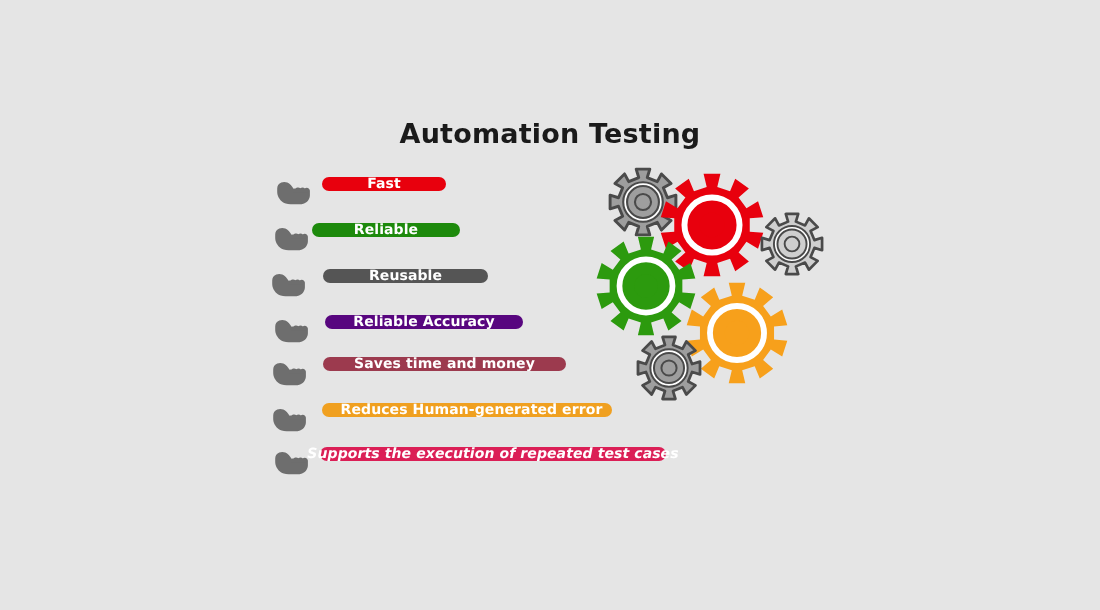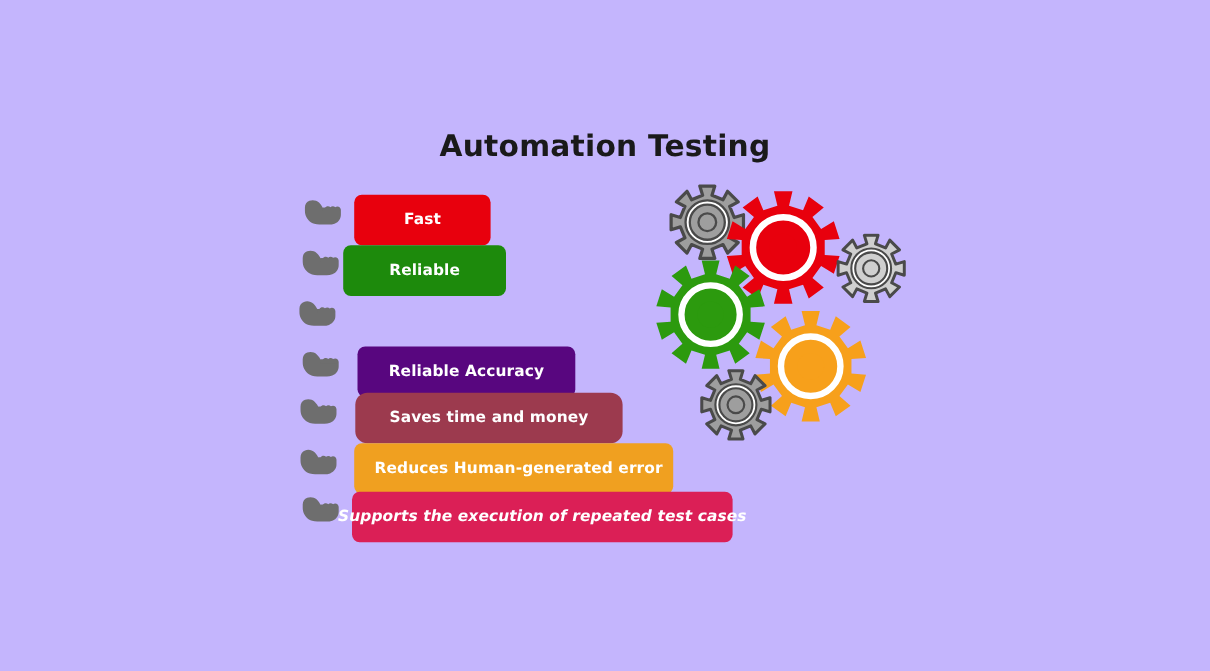--- a/index.html
+++ b/index.html
@@ -11,21 +11,21 @@
     width: 1100px;
     height: 610px;
     font-family: "DejaVu Sans", "Liberation Sans", sans-serif;
     overflow: hidden;
     position: relative;
   }
   #canvas {
     position: relative;
     width: 1100px;
     height: 610px;
-    background: #c4b5fd;
+    background: #e5e5e5;
   }
 
   
   #page-title {
     position: absolute;
     left: 0;
     top: 118px;
     width: 1100px;
     text-align: center;
     font-size: 27px;
@@ -48,21 +48,21 @@
     width: 40px;
     height: 34px;
     display: block;
     left: 0;
     top: 0;
   }
   .hand-icon svg { display: block; }
 
   .badge {
     position: absolute;
-    height: 46px;
+    height: 14px;
     border-radius: 7px;
     display: flex;
     align-items: center;
     justify-content: center;
     color: #ffffff;
     font-size: 14px;
     font-weight: bold;
     letter-spacing: 0.1px;
     box-sizing: border-box;
     padding: 0 10px;
@@ -105,20 +105,21 @@
           <path fill="#6e6e6e" d="M19.4 12.8h14.1c0.9 0 1.7 0.8 1.7 1.7 0 1.0-0.8 1.7-1.7 1.7H19.4z"></path>
         </svg>
       </div>
       <div class="badge" style="left: 312px; top: 223px; width: 148px; background: rgb(29, 138, 12);">Reliable</div>
       <div class="hand-icon" style="left: 269px; top: 268px;">
         <svg width="40" height="34" viewBox="0 0 40 34" xmlns="http://www.w3.org/2000/svg">
           <path fill="#6e6e6e" d="M3.2 12.6c0-3.0 1.6-5.1 4.1-6.1 2.0-0.8 4.2-0.7 6.0 0.0 1.0 0.4 1.9 1.0 2.7 1.7 0.9 0.8 1.6 1.7 2.2 2.6 0.5 0.8 0.9 1.5 1.2 2.0h1.9c0.7-0.9 1.7-1.4 2.8-1.4 0.9 0 1.7 0.3 2.3 0.9 0.6-0.5 1.3-0.8 2.1-0.8 0.9 0 1.7 0.3 2.3 0.9 0.5-0.4 1.2-0.6 1.9-0.6 1.8 0 3.2 1.4 3.2 3.2v4.0c0 1.7-0.4 3.3-1.3 4.7-1.0 1.7-2.6 3.0-4.5 3.7-1.6 0.6-3.3 0.8-5.0 0.8H16.4c-1.6 0-3.2-0.2-4.7-0.7-2.0-0.7-3.8-1.8-5.2-3.3-1.5-1.6-2.5-3.5-3.0-5.6-0.2-1.0-0.3-2.0-0.3-3.0z"></path>
           <path fill="#6e6e6e" d="M19.4 12.8h14.1c0.9 0 1.7 0.8 1.7 1.7 0 1.0-0.8 1.7-1.7 1.7H19.4z"></path>
         </svg>
       </div>
+      <div class="badge" style="left: 323px; top: 269px; width: 165px; background: rgb(85, 85, 85);">Reusable</div>
       <div class="hand-icon" style="left: 272px; top: 314px;">
         <svg width="40" height="34" viewBox="0 0 40 34" xmlns="http://www.w3.org/2000/svg">
           <path fill="#6e6e6e" d="M3.2 12.6c0-3.0 1.6-5.1 4.1-6.1 2.0-0.8 4.2-0.7 6.0 0.0 1.0 0.4 1.9 1.0 2.7 1.7 0.9 0.8 1.6 1.7 2.2 2.6 0.5 0.8 0.9 1.5 1.2 2.0h1.9c0.7-0.9 1.7-1.4 2.8-1.4 0.9 0 1.7 0.3 2.3 0.9 0.6-0.5 1.3-0.8 2.1-0.8 0.9 0 1.7 0.3 2.3 0.9 0.5-0.4 1.2-0.6 1.9-0.6 1.8 0 3.2 1.4 3.2 3.2v4.0c0 1.7-0.4 3.3-1.3 4.7-1.0 1.7-2.6 3.0-4.5 3.7-1.6 0.6-3.3 0.8-5.0 0.8H16.4c-1.6 0-3.2-0.2-4.7-0.7-2.0-0.7-3.8-1.8-5.2-3.3-1.5-1.6-2.5-3.5-3.0-5.6-0.2-1.0-0.3-2.0-0.3-3.0z"></path>
           <path fill="#6e6e6e" d="M19.4 12.8h14.1c0.9 0 1.7 0.8 1.7 1.7 0 1.0-0.8 1.7-1.7 1.7H19.4z"></path>
         </svg>
       </div>
       <div class="badge" style="left: 325px; top: 315px; width: 198px; background: rgb(88, 6, 127);">Reliable Accuracy</div>
       <div class="hand-icon" style="left: 270px; top: 357px;">
         <svg width="40" height="34" viewBox="0 0 40 34" xmlns="http://www.w3.org/2000/svg">
           <path fill="#6e6e6e" d="M3.2 12.6c0-3.0 1.6-5.1 4.1-6.1 2.0-0.8 4.2-0.7 6.0 0.0 1.0 0.4 1.9 1.0 2.7 1.7 0.9 0.8 1.6 1.7 2.2 2.6 0.5 0.8 0.9 1.5 1.2 2.0h1.9c0.7-0.9 1.7-1.4 2.8-1.4 0.9 0 1.7 0.3 2.3 0.9 0.6-0.5 1.3-0.8 2.1-0.8 0.9 0 1.7 0.3 2.3 0.9 0.5-0.4 1.2-0.6 1.9-0.6 1.8 0 3.2 1.4 3.2 3.2v4.0c0 1.7-0.4 3.3-1.3 4.7-1.0 1.7-2.6 3.0-4.5 3.7-1.6 0.6-3.3 0.8-5.0 0.8H16.4c-1.6 0-3.2-0.2-4.7-0.7-2.0-0.7-3.8-1.8-5.2-3.3-1.5-1.6-2.5-3.5-3.0-5.6-0.2-1.0-0.3-2.0-0.3-3.0z"></path>

